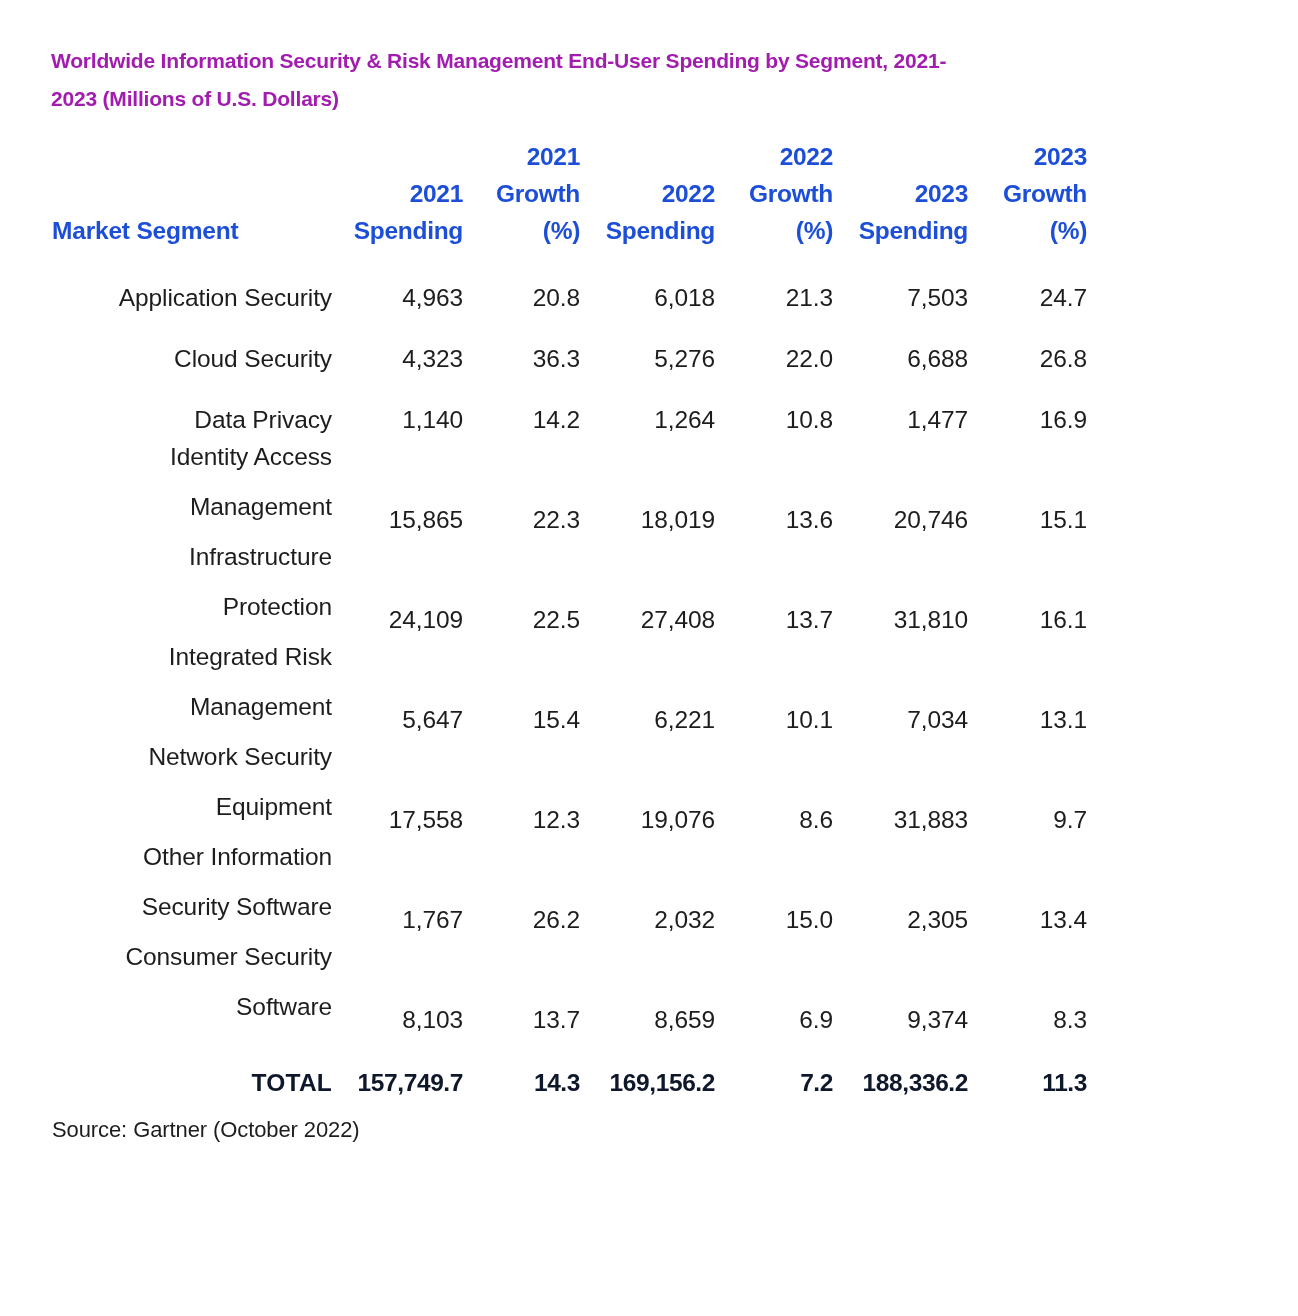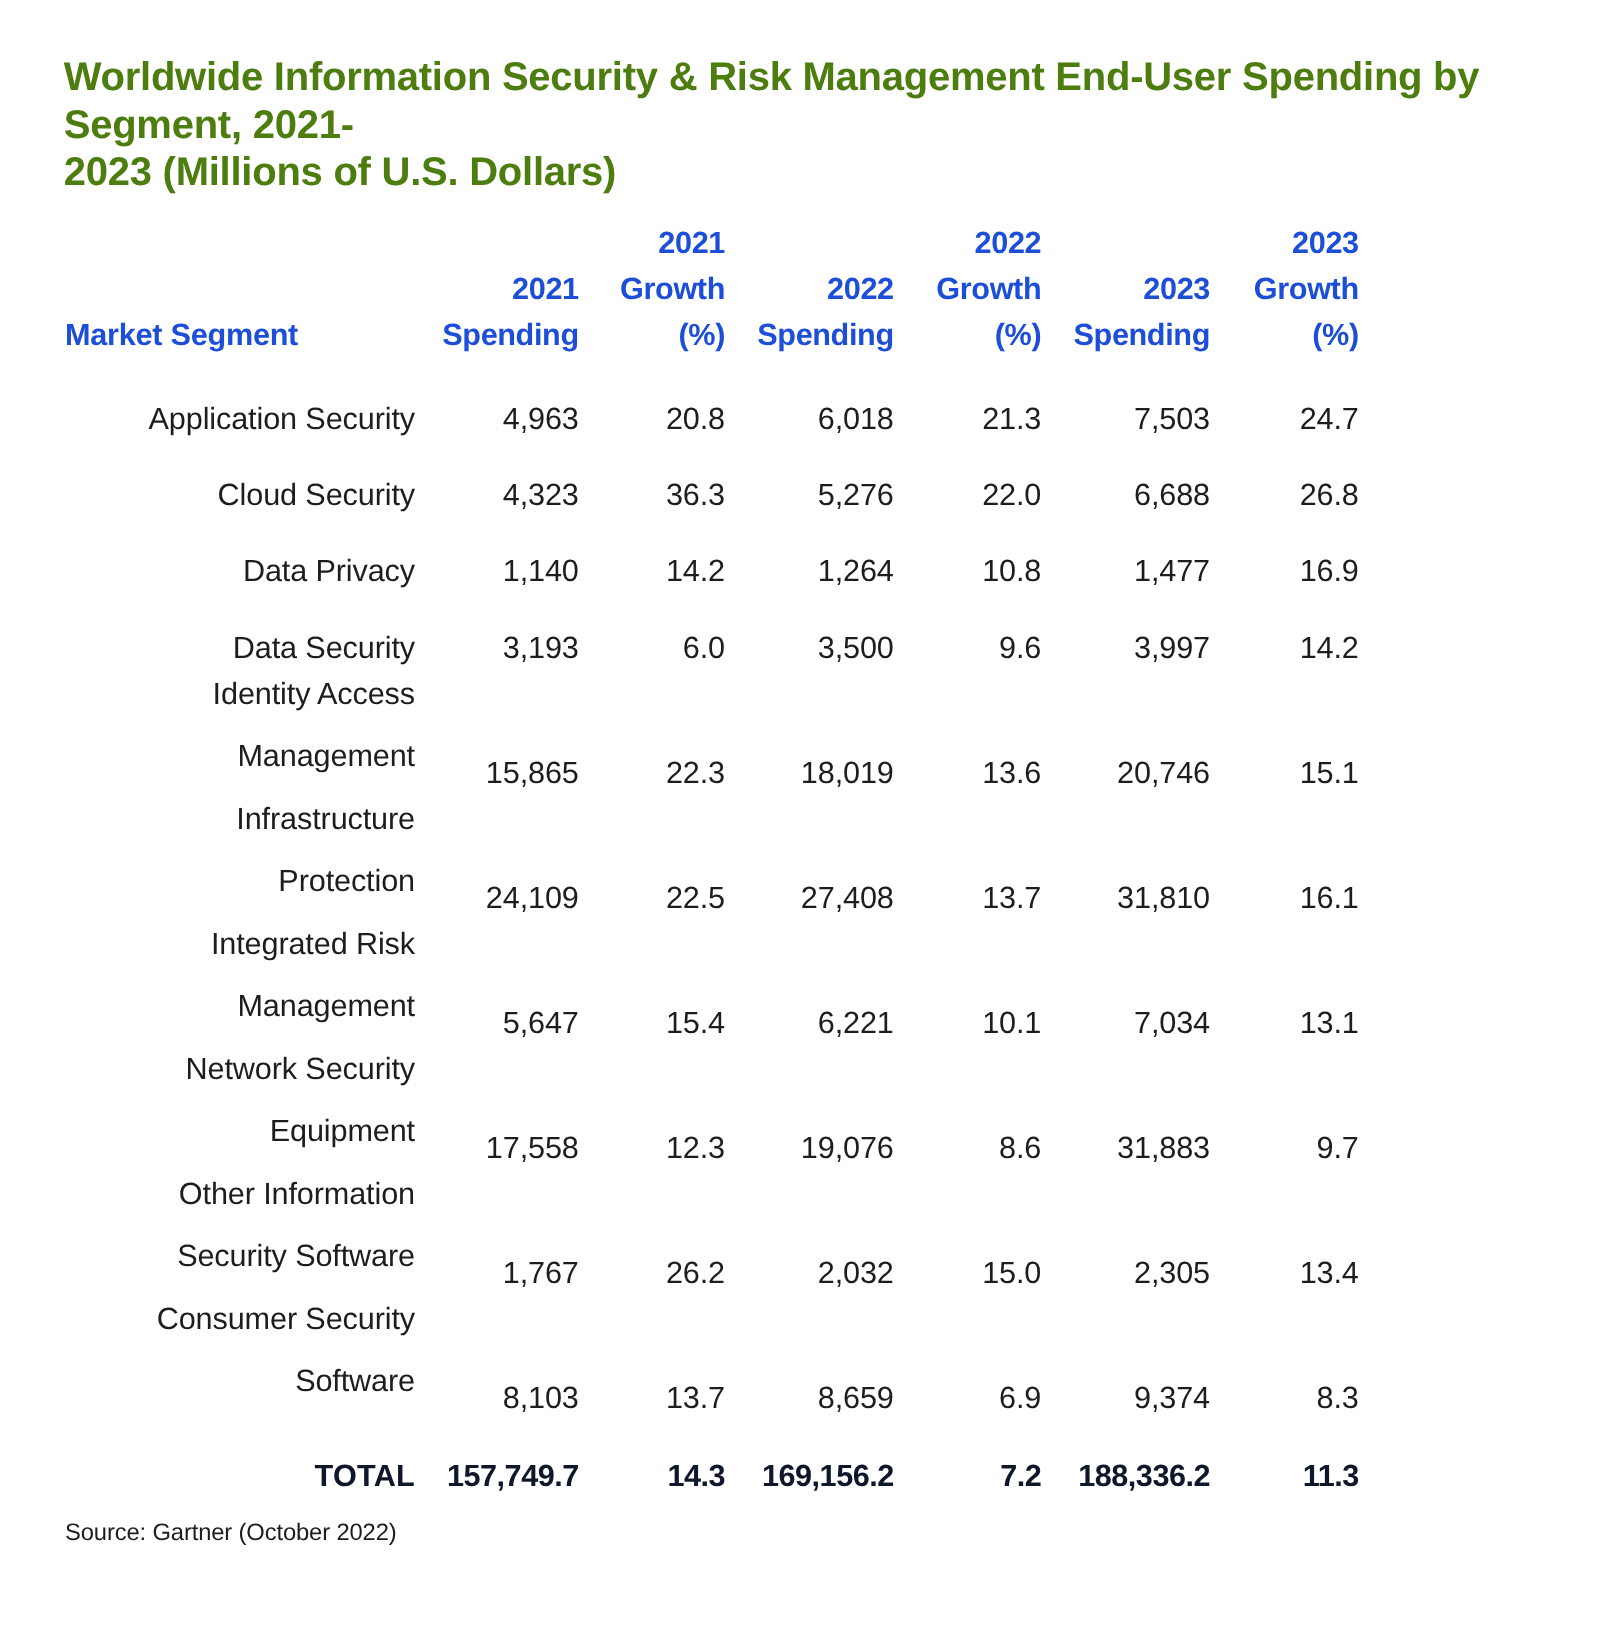--- a/index.html
+++ b/index.html
@@ -19,26 +19,26 @@
   .page {
     position: relative;
     width: 1298px;
     height: 1316px;
     box-sizing: border-box;
     padding: 42px 0 0 52px;
   }
 
   
   .title {
-    font-size: 32px;
+    font-size: 21px;
     font-weight: bold;
     line-height: 38px;
     letter-spacing: -0.2px;
     width: 1225px;
-    color: #4d7c0f;
+    color: #a21caf;
     margin: 0 0 0 -1px;
   }
 
   
   table.spend {
     border-collapse: collapse;
     border-spacing: 0;
     margin-top: 20px;
     table-layout: fixed;
     width: 1035px;
@@ -120,21 +120,21 @@
     letter-spacing: -0.4px;
   }
   tbody tr.total td.seg {
     letter-spacing: 0.2px;
     padding-left: 2px;
   }
 
   
   .source {
     margin-top: 22px;
-    font-size: 19px;
+    font-size: 22px;
     color: #1d1d1d;
     letter-spacing: -0.1px;
   }
 </style>
 </head>
 <body>
 
 <div class="page">
 
   <h1 class="title"><span>Worldwide Information Security &amp; Risk Management End-User Spending by Segment, 2021-</span><br><span>2023 (Millions of U.S. Dollars)</span></h1>
@@ -227,29 +227,20 @@
       <tr>
         <td class="seg">Data Privacy</td>
         <td class="num">1,140</td>
         <td class="num">14.2</td>
         <td class="num">1,264</td>
         <td class="num">10.8</td>
         <td class="num">1,477</td>
         <td class="num">16.9</td>
       </tr>
 
-      <tr>
-        <td class="seg">Data Security</td>
-        <td class="num">3,193</td>
-        <td class="num">6.0</td>
-        <td class="num">3,500</td>
-        <td class="num">9.6</td>
-        <td class="num">3,997</td>
-        <td class="num">14.2</td>
-      </tr>
 
       <tr class="two-line">
         <td class="seg">
           <span class="l1">Identity Access</span>
           <span class="l2">Management</span>
         </td>
         <td class="num">15,865</td>
         <td class="num">22.3</td>
         <td class="num">18,019</td>
         <td class="num">13.6</td>

